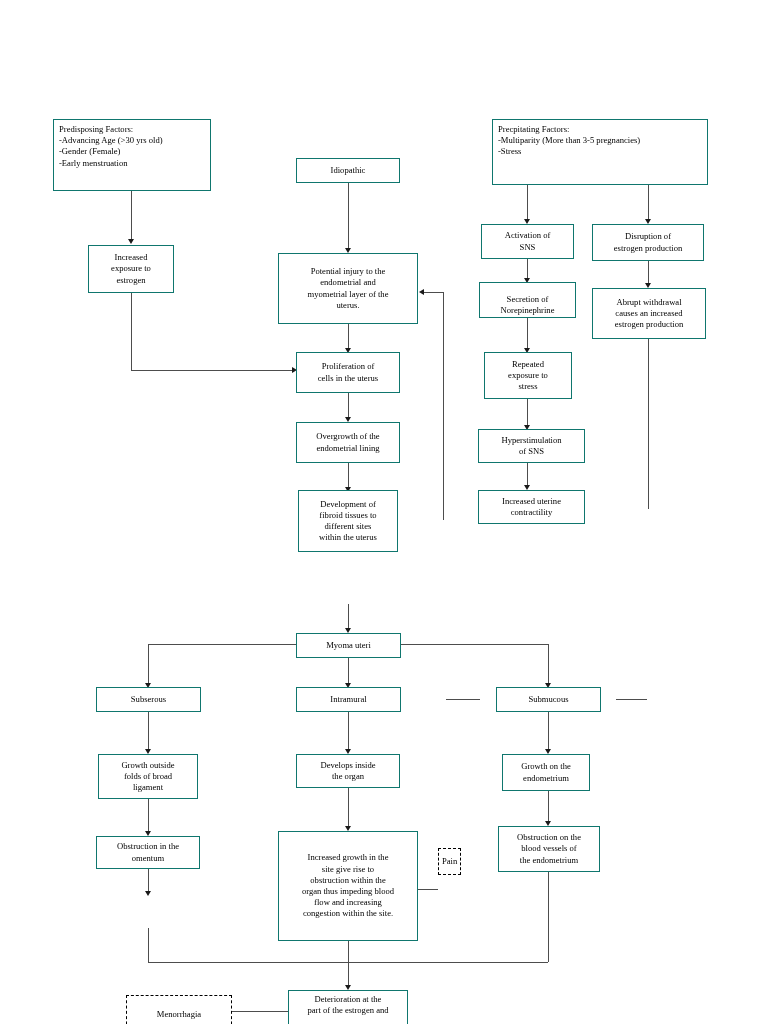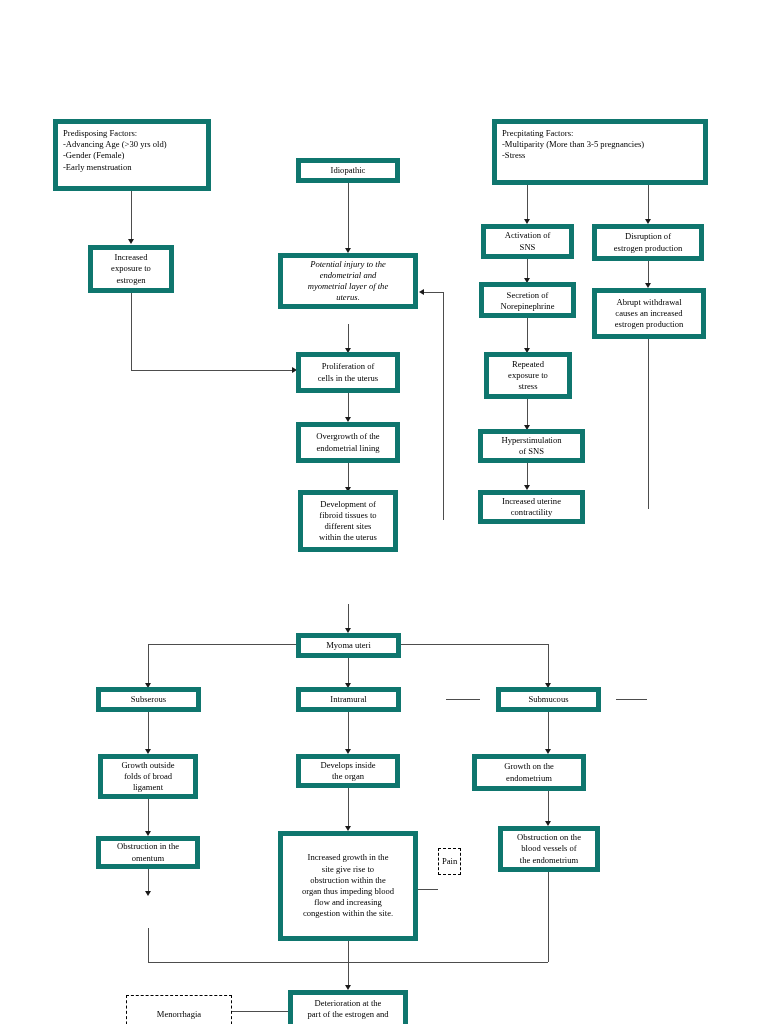--- a/index.html
+++ b/index.html
@@ -19,21 +19,21 @@
     font-weight: bold;
     font-size: 12px;
     letter-spacing: 0.4px;
     color:#000;
     white-space: nowrap;
     margin-top: 27px;
   }
 
   .box {
     position:absolute;
-    border: 5px solid #0f766e;
+    border: 1px solid #0f766e;
     background:#ffffff;
     display:flex;
     align-items:center;
     justify-content:center;
     text-align:center;
     font-size: 8.6px;
     line-height: 1.30;
     color:#000;
     padding: 1px 3px;
   }
@@ -101,21 +101,21 @@
   <div class="ln h" style="left:131px; top:370px; width:163px;"></div>
   <div class="arrow right" style="left:292px; top:367px;"></div>
 
   <div class="box" style="left:296px; top:158px; width:104px; height:25px;">
     <span class="txt">Idiopathic</span>
   </div>
 
   <div class="ln v" style="left:348px; top:183px; height:67px;"></div>
   <div class="arrow down" style="left:345px; top:248px;"></div>
 
-  <div class="box" style="left:278px; top:253px; width:140px; height:56px;font-style:italic;">
+  <div class="box" style="left:278px; top:253px; width:140px; height:71px;">
     <span class="txt">Potential injury to the
 endometrial and
 myometrial layer of the
 uterus.</span>
   </div>
 
   <div class="ln v" style="left:443px; top:292px; height:228px;"></div>
   <div class="ln h" style="left:424px; top:292px; width:20px;"></div>
   <div class="arrow left" style="left:419px; top:289px;"></div>
 
@@ -245,21 +245,21 @@
     <span class="txt">Growth outside
 folds of broad
 ligament</span>
   </div>
 
   <div class="box" style="left:296px; top:754px; width:104px; height:34px;">
     <span class="txt">Develops inside
 the organ</span>
   </div>
 
-  <div class="box" style="left:472px; top:754px; width:114px; height:37px;">
+  <div class="box" style="left:502px; top:754px; width:88px; height:37px;">
     <span class="txt">Growth on the
 endometrium</span>
   </div>
 
   <div class="ln v" style="left:148px; top:799px; height:35px;"></div>
   <div class="arrow down" style="left:145px; top:831px;"></div>
   <div class="ln v" style="left:348px; top:788px; height:41px;"></div>
   <div class="arrow down" style="left:345px; top:826px;"></div>
   <div class="ln v" style="left:548px; top:791px; height:33px;"></div>
   <div class="arrow down" style="left:545px; top:821px;"></div>

